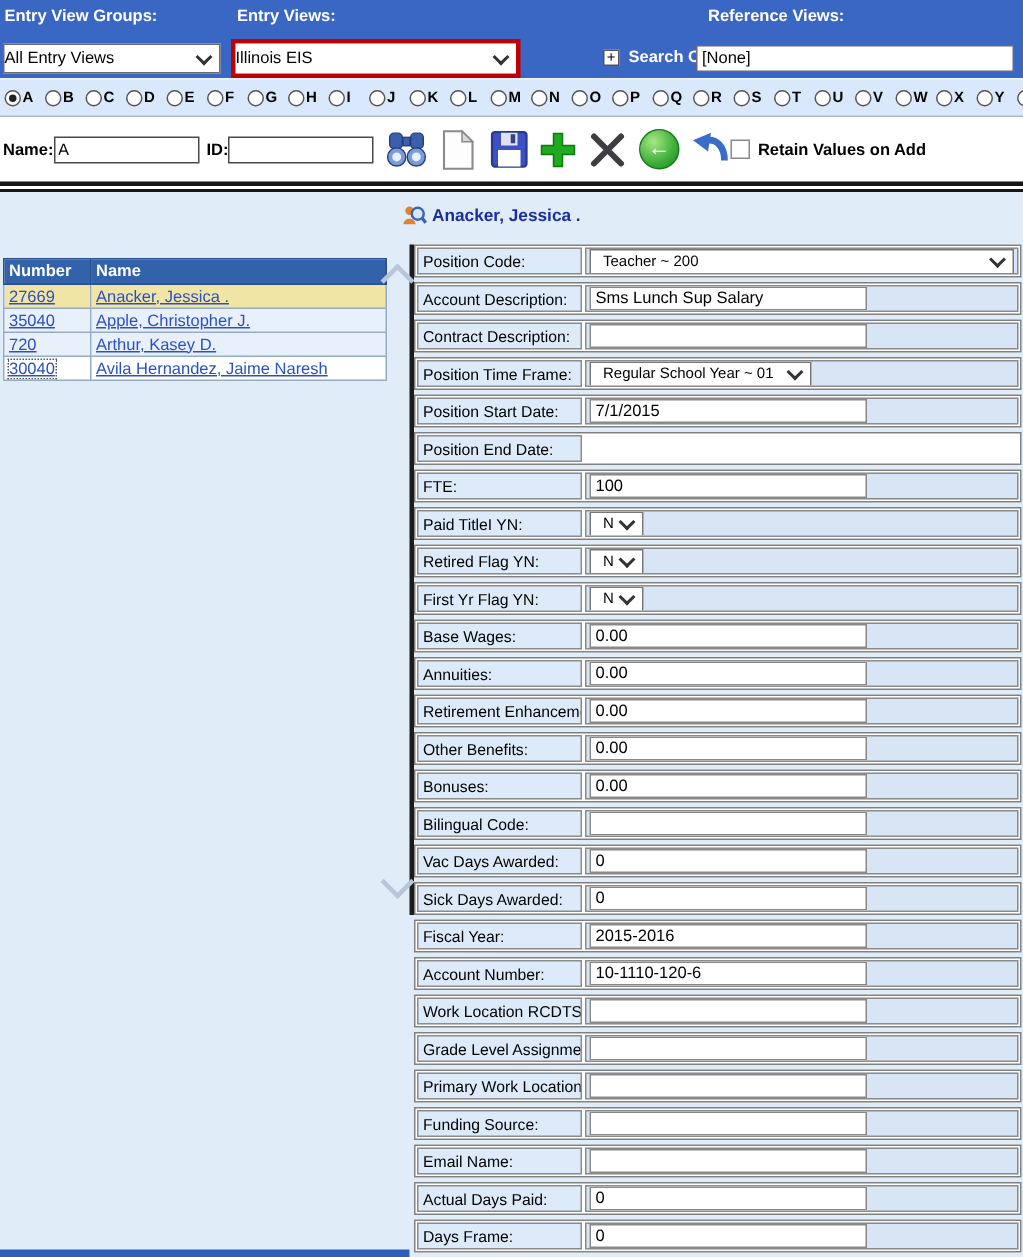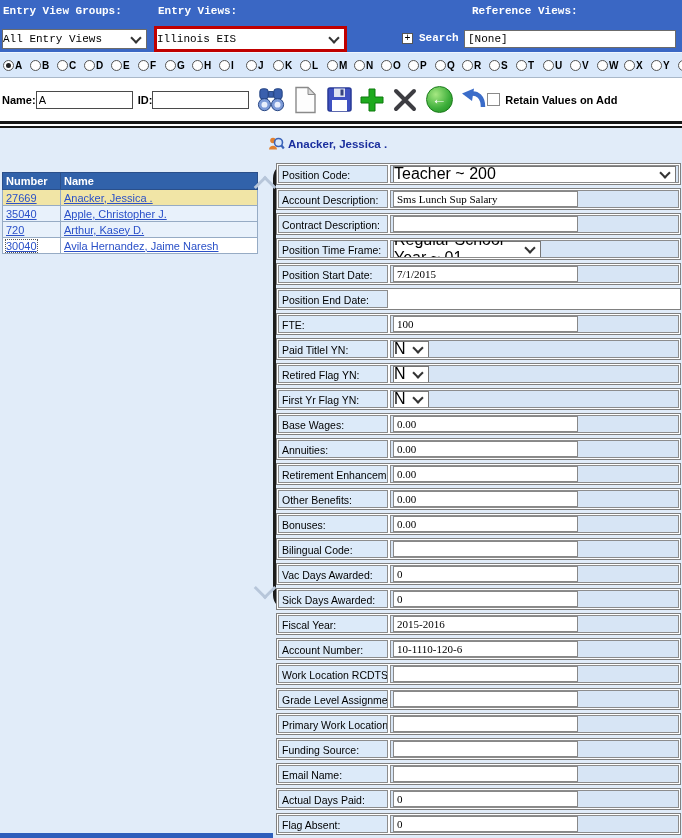--- a/index.html
+++ b/index.html
@@ -1,20 +1,20 @@
 <!DOCTYPE html>
 <html><head>
 <meta charset="utf-8">
 <style>
   html,body{margin:0;padding:0;}
   .page{position:relative;width:682px;height:838px;overflow:hidden;background:#e1ecf9;
         font-family:"Liberation Sans","DejaVu Sans",sans-serif;font-size:11px;color:#000;}
 
   
-  .top-bar{position:absolute;left:0;top:0;width:682px;height:52px;background:#3a67c4;font-family:Liberation Mono, monospace;}
+  .top-bar{position:absolute;left:0;top:0;width:682px;height:52px;background:#3a67c4;}
   .tb-label{position:absolute;top:5px;color:#fff;font-weight:bold;font-size:11px;}
   .tb-label.evg{left:3px}.tb-label.ev{left:158px}.tb-label.rv{left:472px}
   .select{background:#fff;border:1px solid #6b6b6b;display:flex;align-items:center;
           font-size:11px;box-sizing:border-box;height:20px;cursor:default;}
   .chev{width:6px;height:6px;border-right:2px solid #333;border-bottom:2px solid #333;
         transform:rotate(45deg);margin-left:auto;margin-right:6px;margin-top:-2px;flex:0 0 auto;}
   .evg-select{position:absolute;left:2px;top:29px;width:145px;}
   .select-highlight{position:absolute;left:154px;top:26px;width:193px;height:26px;
         border:3px solid #c00000;box-sizing:border-box;background:#fff;}
   .ev-select{width:100%;height:100%;border:none;}
@@ -75,32 +75,32 @@
   .results tr.sel-row{background:#f1e5a6;}
   .results a.focused{outline:1px dotted #555;}
   .scroll-chev{position:absolute;width:13px;height:13px;border-left:3px solid #b7c6da;
         border-top:3px solid #b7c6da;cursor:pointer;}
   .scroll-up{left:257px;top:19px;transform:rotate(45deg);}
   .scroll-down{left:257px;top:420px;transform:rotate(225deg);}
   .footer-strip{position:absolute;left:0;bottom:0;width:273px;height:5px;background:#2f5ebb;}
 
   
   .form-panel{flex:1;padding-top:3px;}
-  .form-group{border-left:3px solid #1b1b1b;padding-right:1px;border-radius:15px;}
+  .form-group{border-left:3px solid #1b1b1b;padding-right:1px;}
   .form-group.g2{border-left:3px solid transparent;}
   .f-row{display:flex;border:1px solid #808080;background:#fff;padding:1px;margin-bottom:3px;
         height:22px;box-sizing:border-box;}
   .f-label{width:110px;flex:0 0 auto;box-sizing:border-box;border:1px solid #8c8c8c;
         background:#dceaf9;font-size:10.5px;padding:3px 1px 0 3px;white-space:nowrap;overflow:hidden;}
   .f-value{flex:1;border:1px solid #8c8c8c;background:#d7e5f5;margin-left:2px;
         display:flex;align-items:center;overflow:hidden;}
   .f-input{height:16px;border:1px solid #888;font-size:11px;margin-left:2px;padding:0 3px;
-        font-family:Liberation Serif, serif;box-sizing:border-box;background:#fff;}
+        font-family:Liberation Sans, sans-serif;box-sizing:border-box;background:#fff;}
   .f-sel{height:17px;background:#fff;border:1px solid #777;display:flex;align-items:center;
-        font-size:16px;margin-left:2px;padding-left:0;box-sizing:border-box;cursor:default;}
+        font-size:10px;margin-left:2px;padding-left:8px;box-sizing:border-box;cursor:default;}
 </style>
 </head>
 <body>
 
 <div class="page">
 
   <div class="top-bar">
     <span class="tb-label evg">Entry View Groups:</span>
     <span class="tb-label ev">Entry Views:</span>
     <span class="tb-label rv">Reference Views:</span>
@@ -509,21 +509,21 @@
                 <input class="f-input" style="width: 185px;">
               </div>
             </div>
             <div class="f-row">
               <div class="f-label">Actual Days Paid:</div>
               <div class="f-value">
                 <input class="f-input" value="0" style="width: 185px;">
               </div>
             </div>
             <div class="f-row">
-              <div class="f-label">Flag Absent:</div>
+              <div class="f-label">Days Frame:</div>
               <div class="f-value">
                 <input class="f-input" value="0" style="width: 185px;">
               </div>
             </div>
           </div>
       </div>
 
     </div>
   </div>
 </div>

